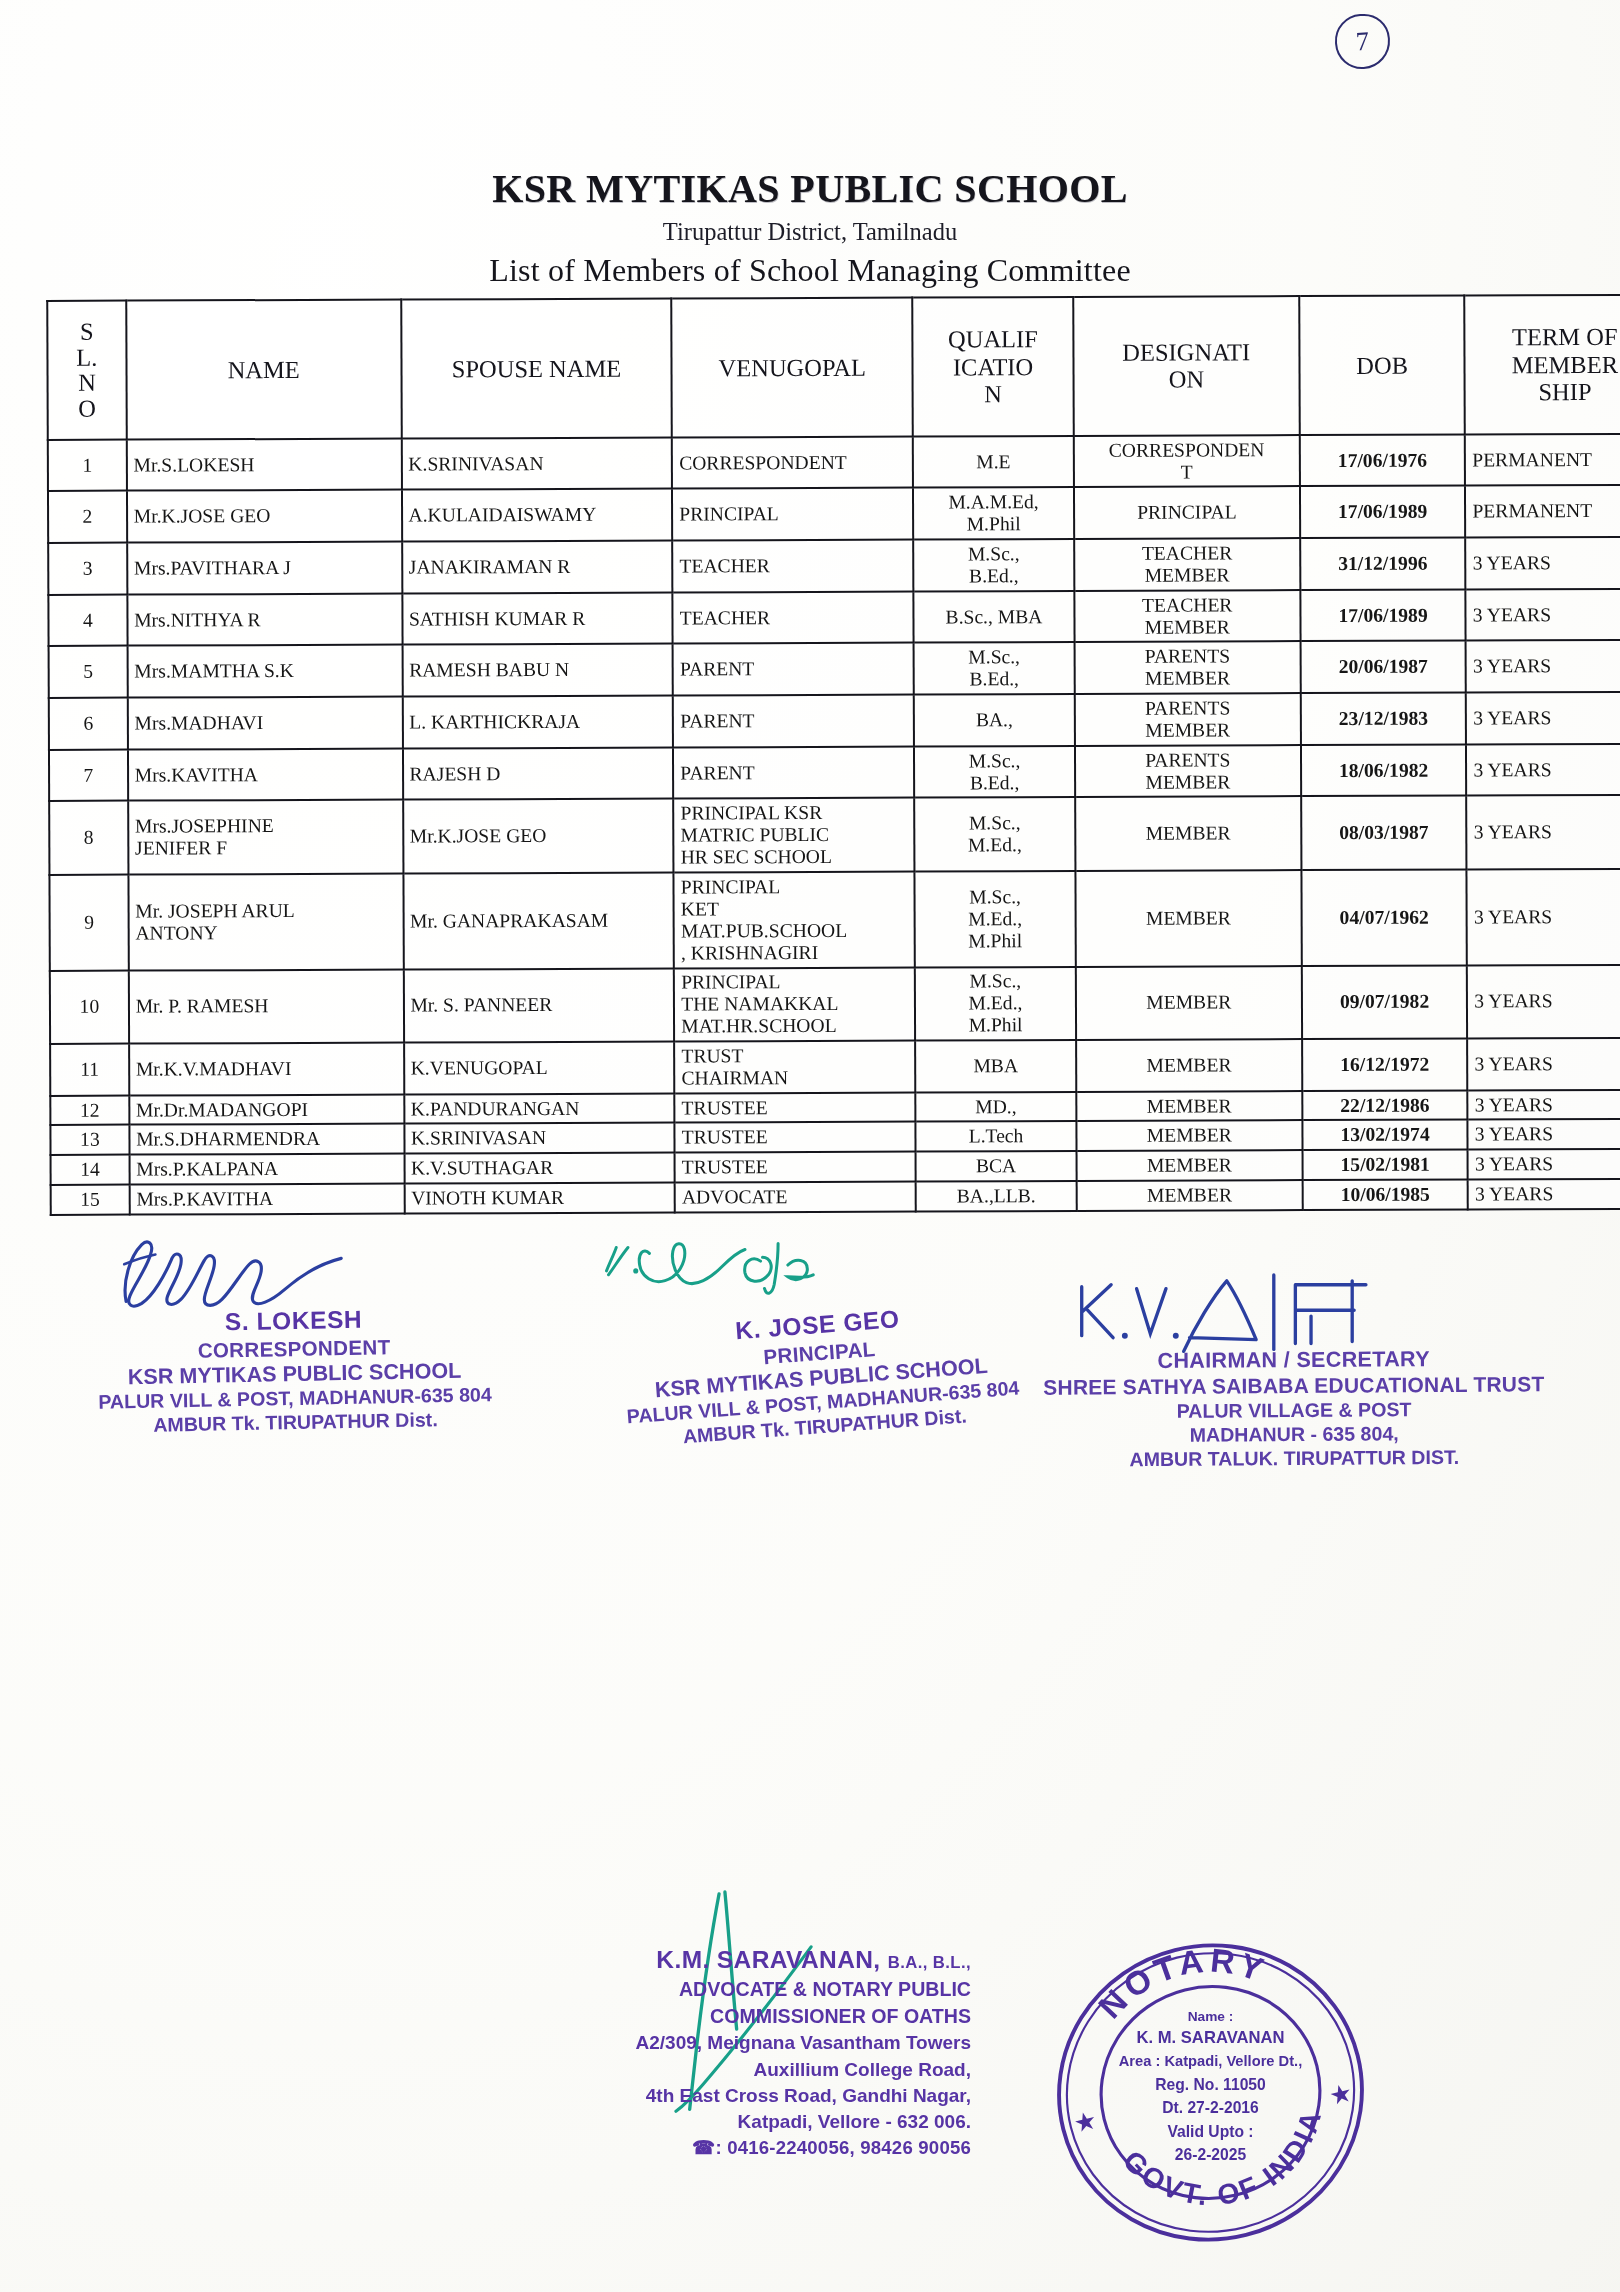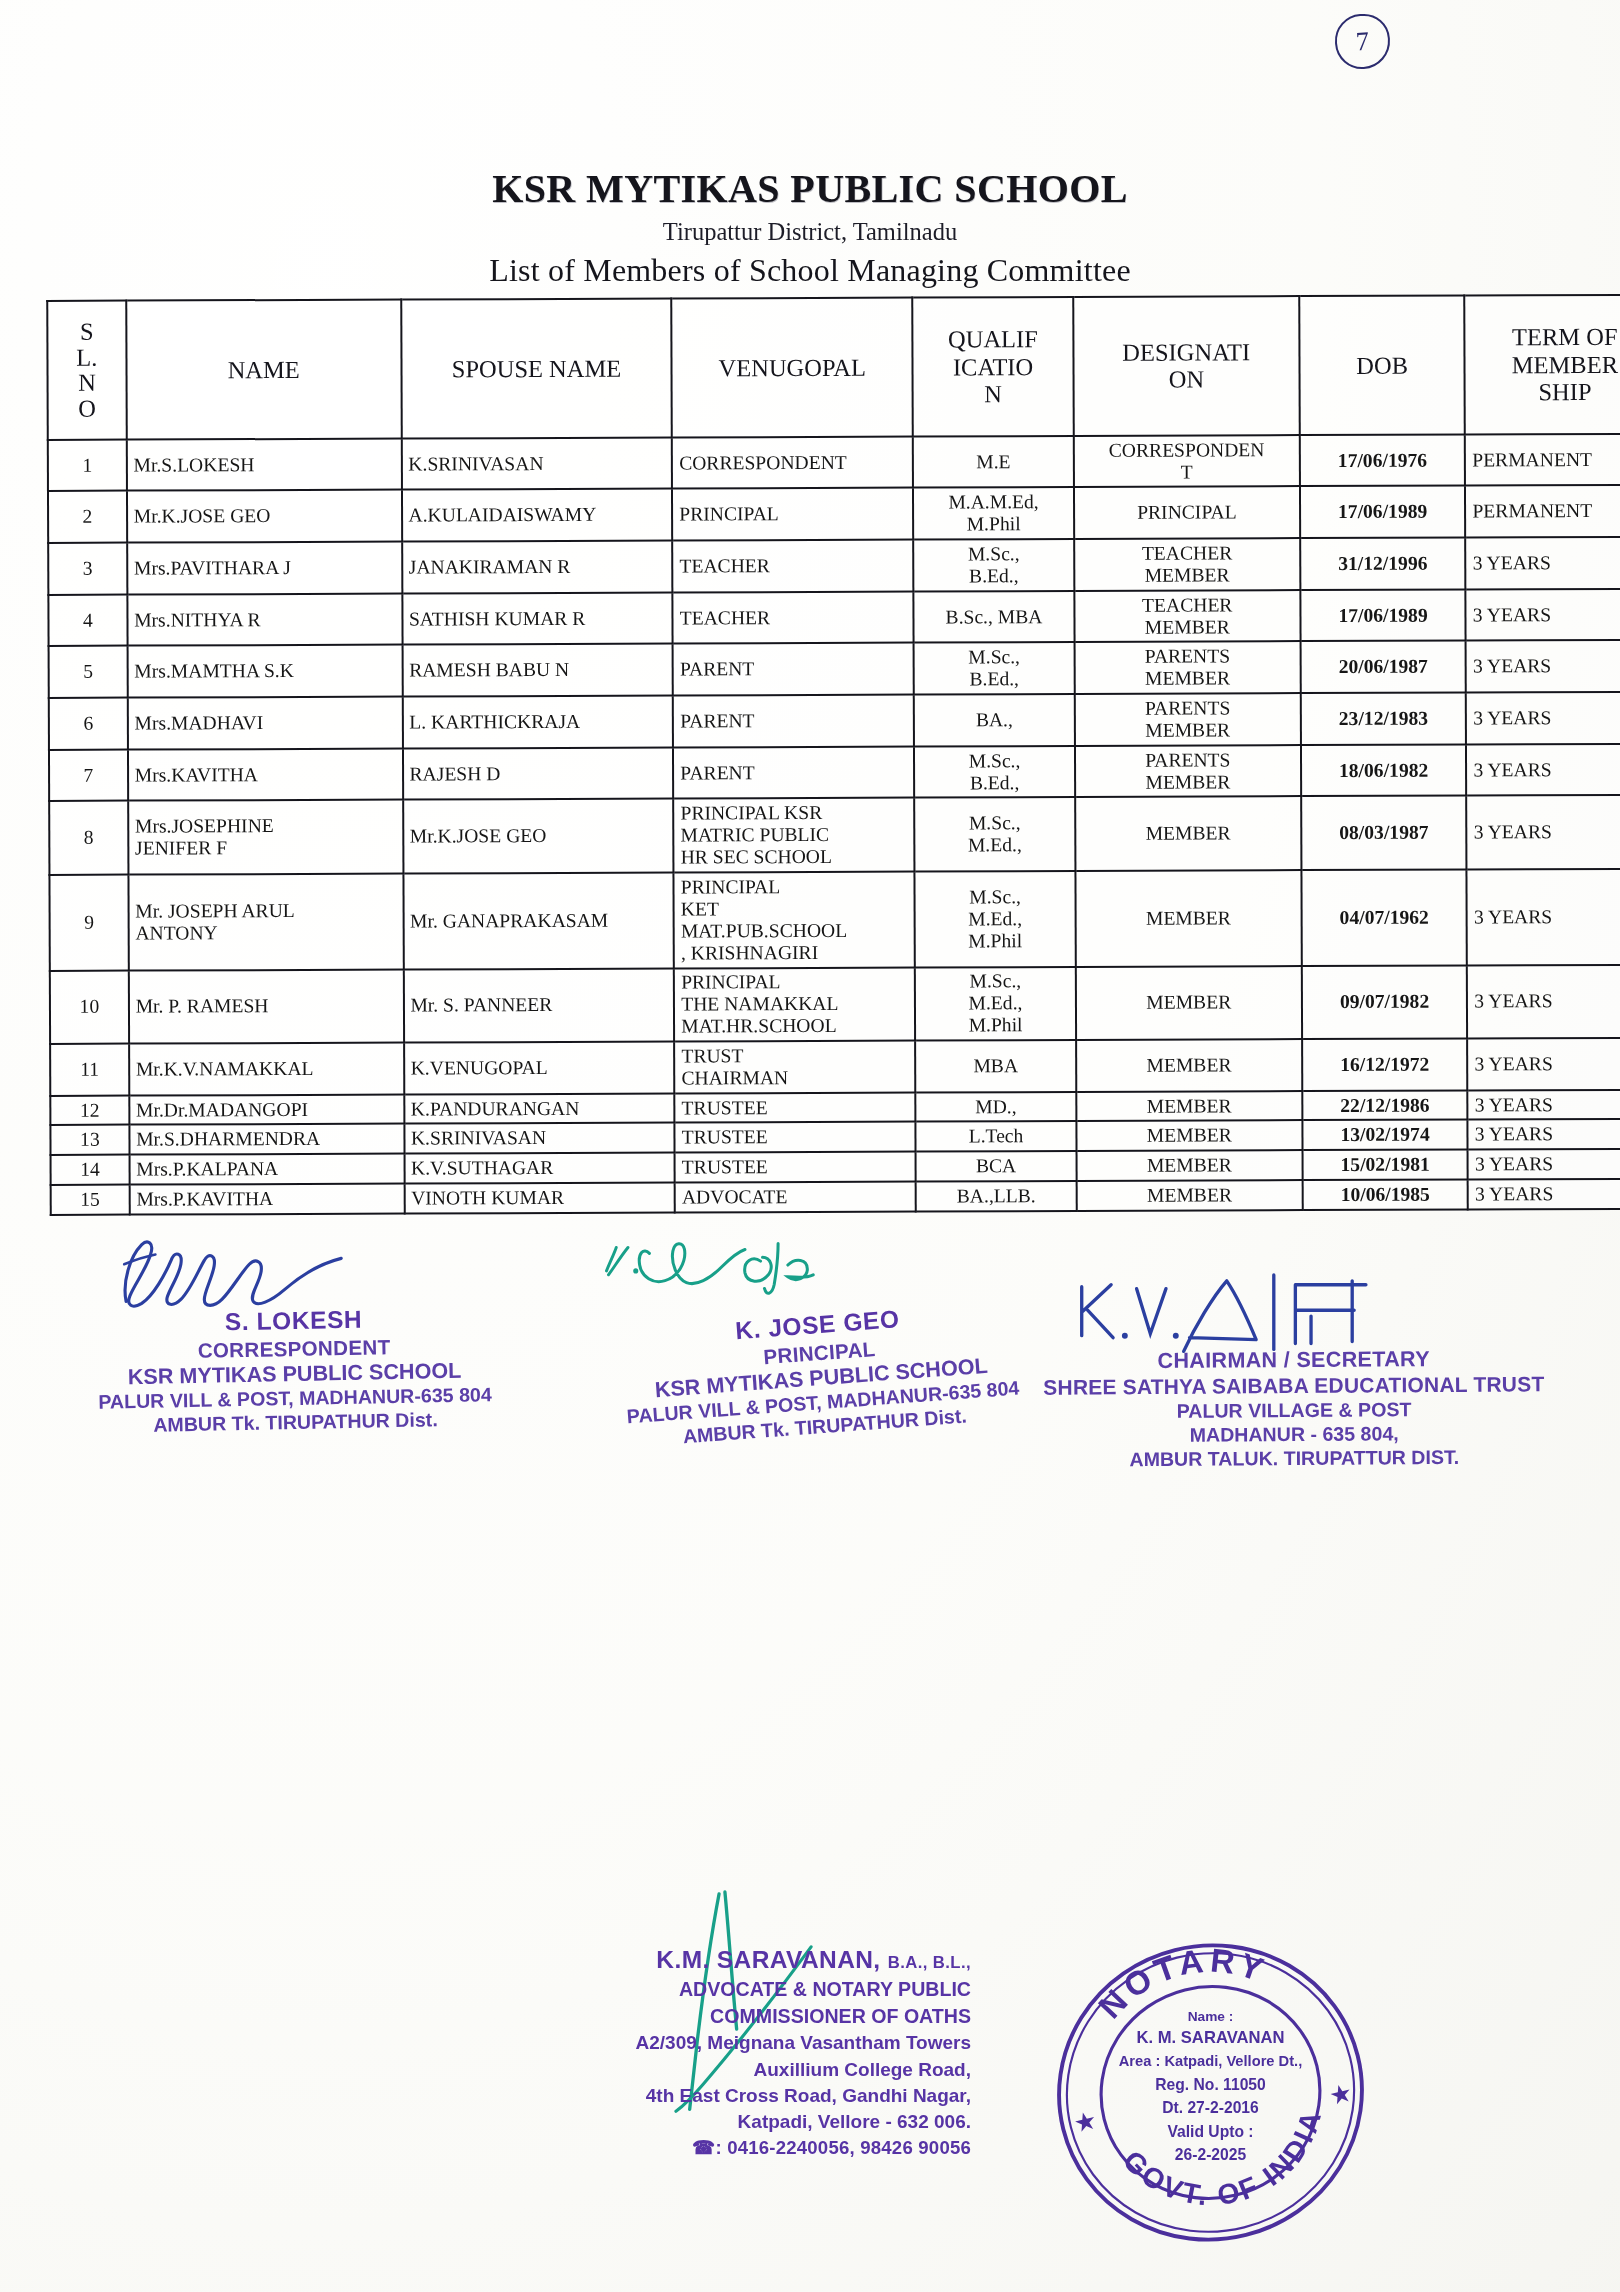--- a/index.html
+++ b/index.html
@@ -376,21 +376,21 @@
 MAT.HR.SCHOOL</td>
             <td class="c-qual ml">M.Sc.,
 M.Ed.,
 M.Phil</td>
             <td class="c-desig ml">MEMBER</td>
             <td class="c-dob ml">09/07/1982</td>
             <td class="c-term ml">3 YEARS</td>
           </tr>
           <tr>
             <td class="c-sl ml">11</td>
-            <td class="c-name ml">Mr.K.V.NAMAKKAL</td>
+            <td class="c-name ml">Mr.K.V.MADHAVI</td>
             <td class="c-spouse ml">K.VENUGOPAL</td>
             <td class="c-occupation ml">TRUST
 CHAIRMAN</td>
             <td class="c-qual ml">MBA</td>
             <td class="c-desig ml">MEMBER</td>
             <td class="c-dob ml">16/12/1972</td>
             <td class="c-term ml">3 YEARS</td>
           </tr>
           <tr>
             <td class="c-sl ml">12</td>

